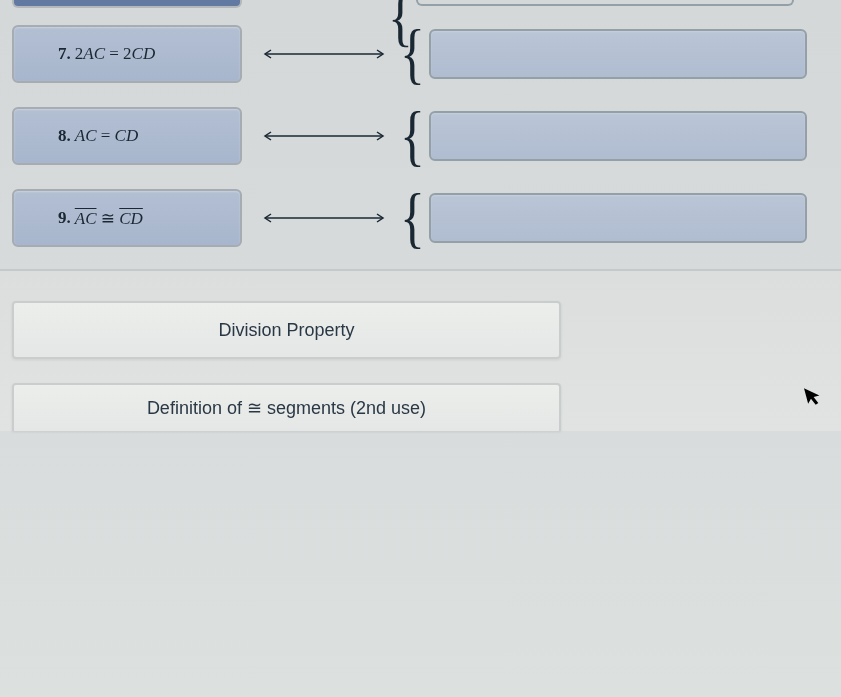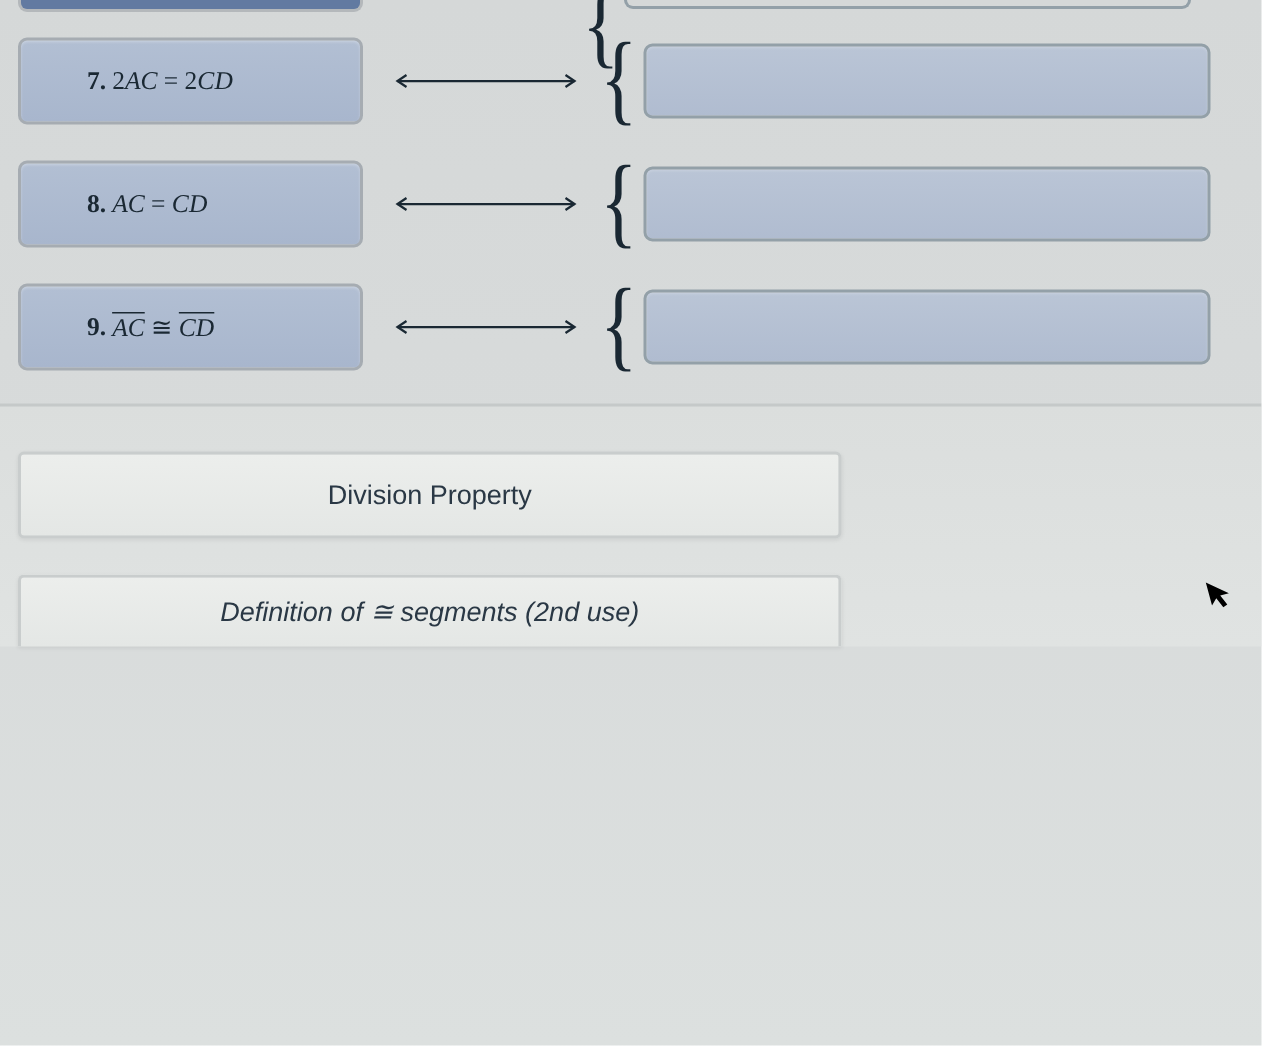--- a/index.html
+++ b/index.html
@@ -129,21 +129,20 @@
       justify-content: center;
       font-family: Arial, sans-serif;
       font-size: 18px;
       color: #2a3845;
       margin-bottom: 24px;
       box-shadow: 0 1px 3px rgba(0,0,0,0.08);
       cursor: move;
     }
     .answer-tile:last-child {
       margin-bottom: 0;
-      font-style: italic;
     }
     .cong {
       font-family: serif;
     }
     .cursor {
       position: absolute;
       right: 18px;
       top: 384px;
       font-size: 20px;
       color: #000;

